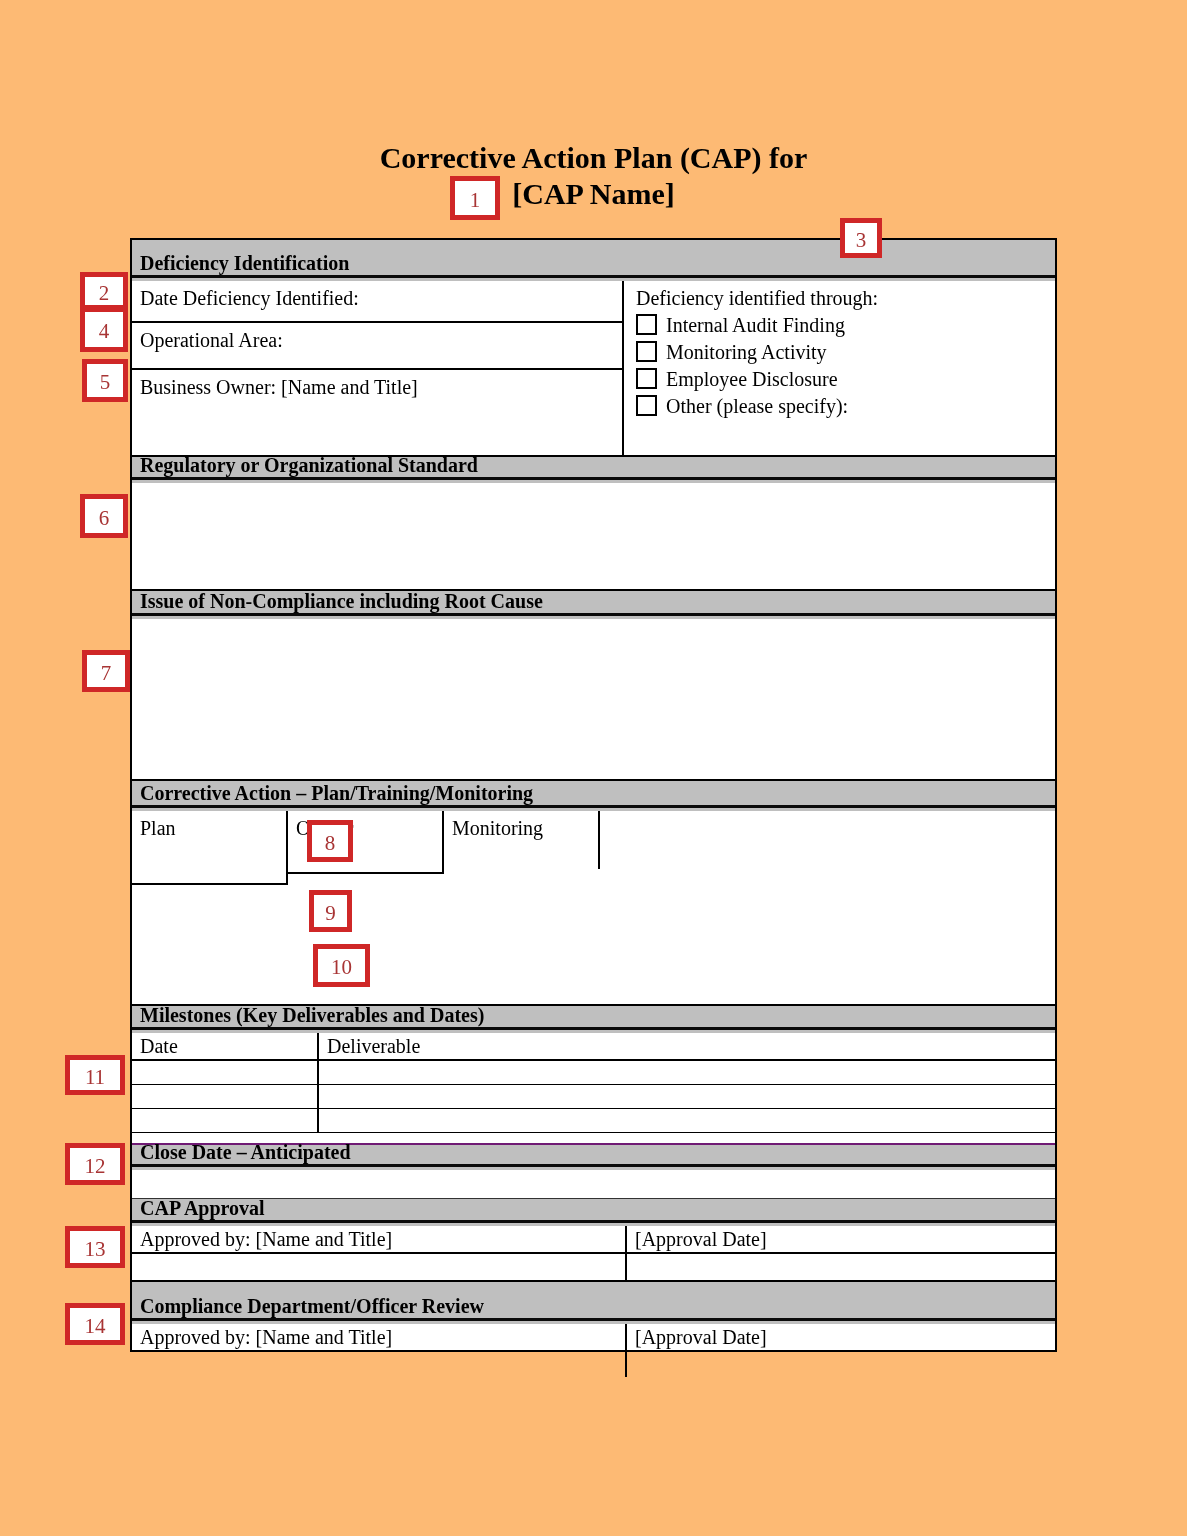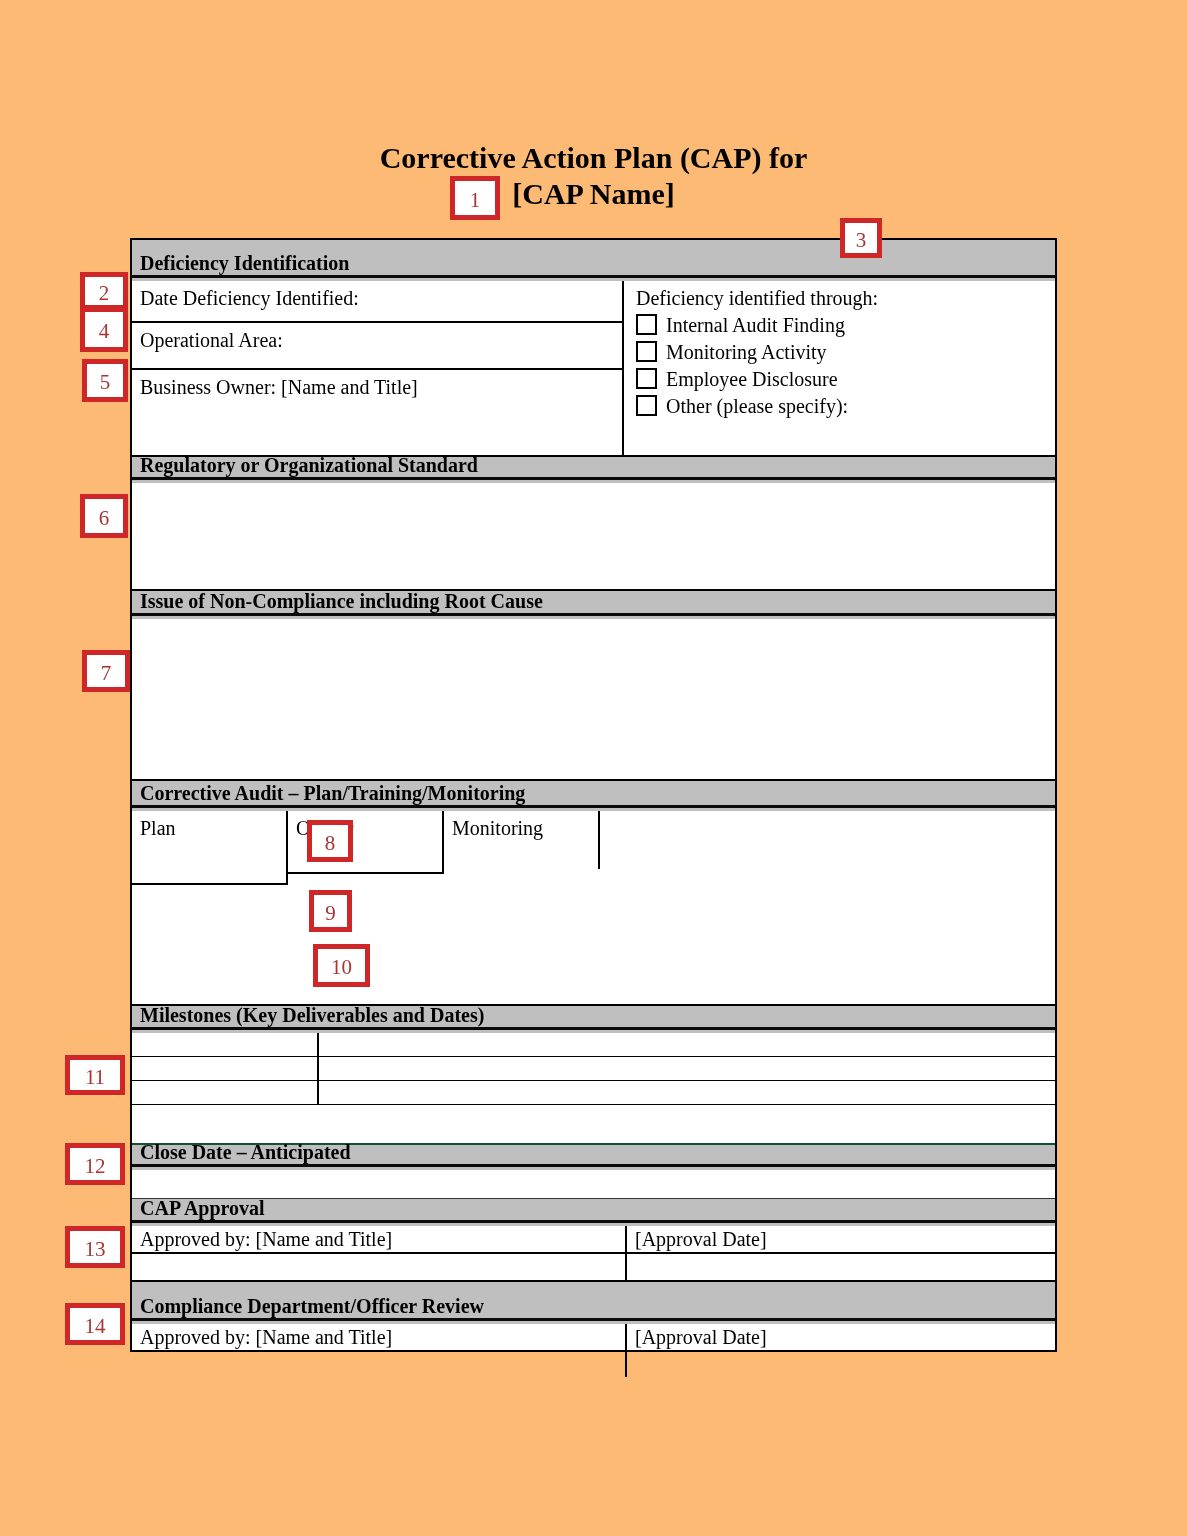--- a/index.html
+++ b/index.html
@@ -19,21 +19,21 @@
     position:absolute; left:130px; top:238px; width:927px; height:1114px;
     border:2px solid #000; box-sizing:border-box; background:#fff;
   }
   .cap-table * { box-sizing:border-box; }
 
   .bar { background:#bfbfbf; position:relative; }
   .bar-line { position:absolute; left:0; right:0; bottom:3px; border-bottom:3px solid #0a0a0a; }
   .bar-text { display:inline-block; font-weight:bold; font-size:20px; padding-left:8px; line-height:23px; white-space:nowrap; }
 
   .h-defbar{height:41px} .h-regbar{height:26px} .h-issuebar{height:28px}
-  .h-corrbar{height:30px} .h-milebar{height:27px} .h-closebar{height:27px; border-top:2px solid #14532d;}
+  .h-corrbar{height:30px} .h-milebar{height:27px} .h-closebar{height:27px; border-top:2px solid #701a75;}
   .h-capbar{height:28px; border-top:1px solid #333;} .h-compbar{height:42px}
 
   .cell-label { font-size:20px; padding:5px 6px 0 8px; line-height:24px; }
 
   
   .def-body { display:flex; height:176px; border-bottom:2px solid #000; }
   .def-left { width:490px; display:flex; flex-direction:column; }
   .def-row1 { height:42px; border-bottom:2px solid #000; }
   .def-row2 { height:47px; border-bottom:2px solid #000; }
   .def-row3 { flex:1; }
@@ -146,21 +146,21 @@
       <div class="bar-line"><span class="bar-text">Regulatory or Organizational Standard</span></div>
     </div>
     <div class="reg-body"></div>
 
     <div class="bar h-issuebar">
       <div class="bar-line"><span class="bar-text">Issue of Non-Compliance including Root Cause</span></div>
     </div>
     <div class="issue-body"></div>
 
     <div class="bar h-corrbar">
-      <div class="bar-line"><span class="bar-text">Corrective Audit – Plan/Training/Monitoring</span></div>
+      <div class="bar-line"><span class="bar-text">Corrective Action – Plan/Training/Monitoring</span></div>
     </div>
     <div class="corr-body">
       <div class="corr-row corr-plan">
         <div class="c-left">
           <div class="cell-label">Plan</div>
         </div>
         <div class="c-right"></div>
       </div>
       <div class="corr-row corr-training">
         <div class="c-left">
@@ -173,20 +173,28 @@
           <div class="cell-label">Monitoring</div>
         </div>
         <div class="c-right"></div>
       </div>
     </div>
 
     <div class="bar h-milebar">
       <div class="bar-line"><span class="bar-text">Milestones (Key Deliverables and Dates)</span></div>
     </div>
     <div class="mile-table">
+      <div class="m-row m-hdr">
+        <div class="m-date">
+          <div class="cell-label" style="padding-top:1px">Date</div>
+        </div>
+        <div class="m-deliv">
+          <div class="cell-label" style="padding-top:1px">Deliverable</div>
+        </div>
+      </div>
       <div class="m-row m-empty">
         <div class="m-date"></div>
         <div class="m-deliv"></div>
       </div>
       <div class="m-row m-empty">
         <div class="m-date"></div>
         <div class="m-deliv"></div>
       </div>
       <div class="m-row m-empty">
         <div class="m-date"></div>

